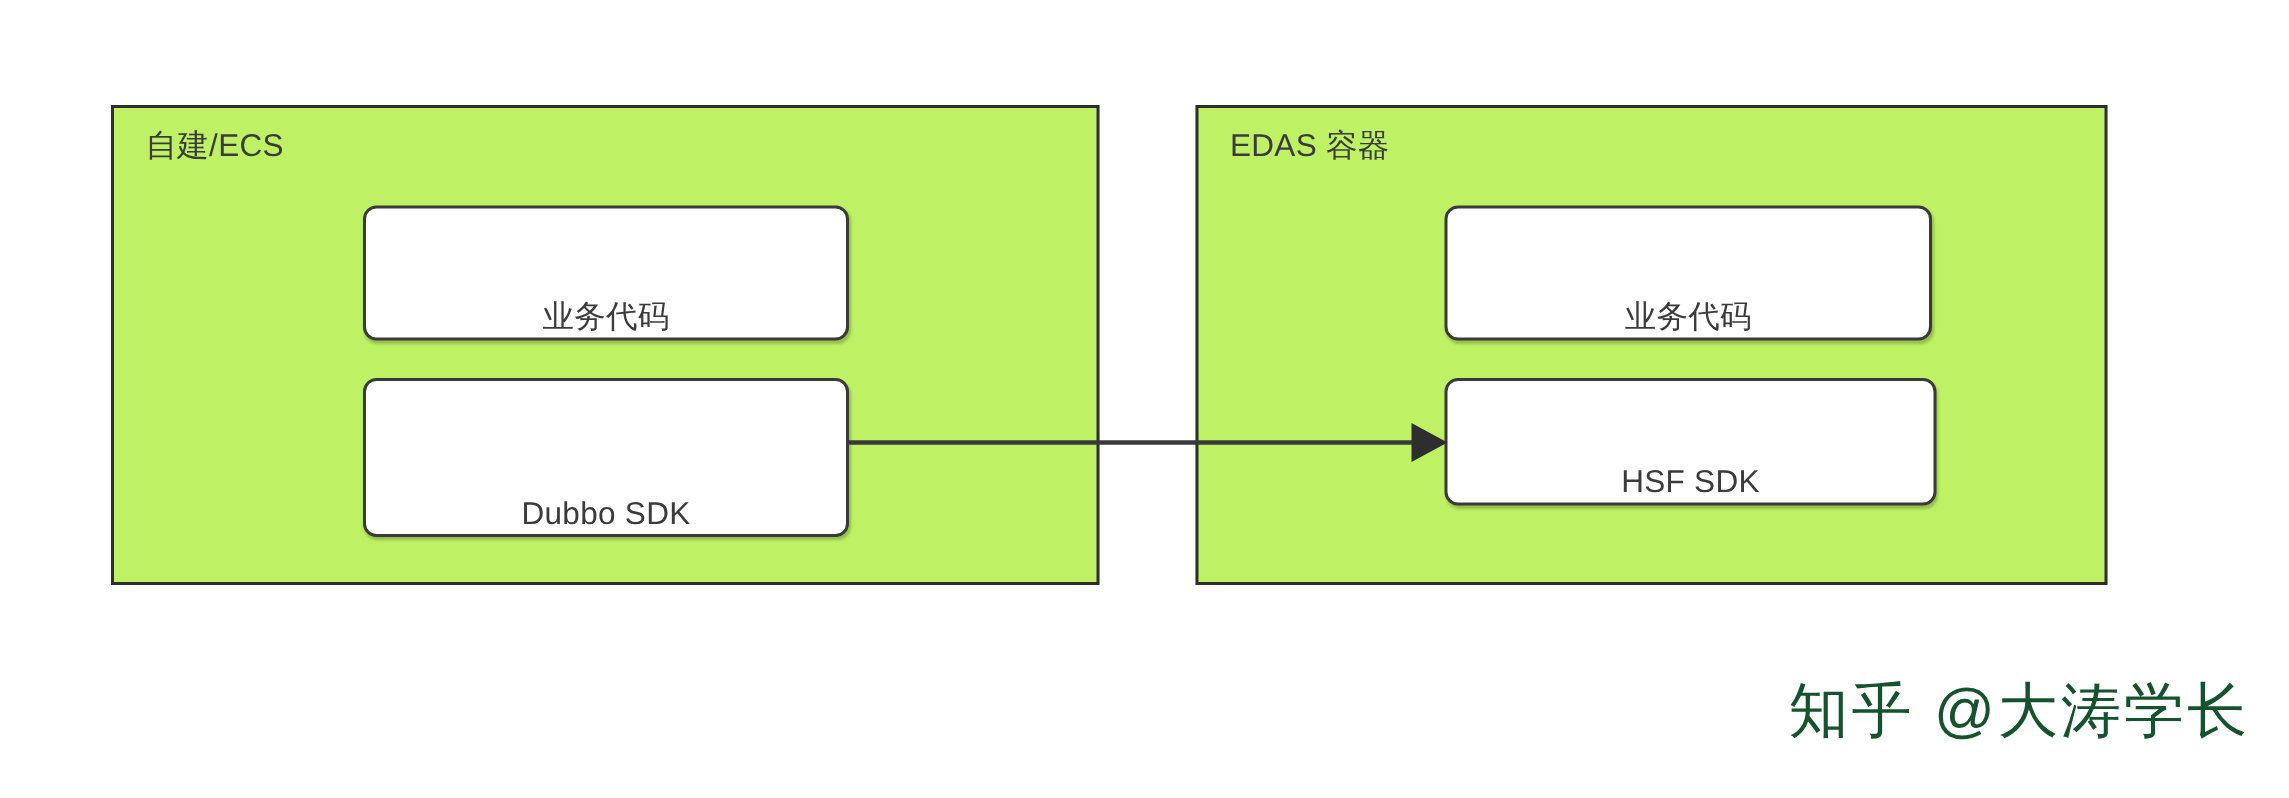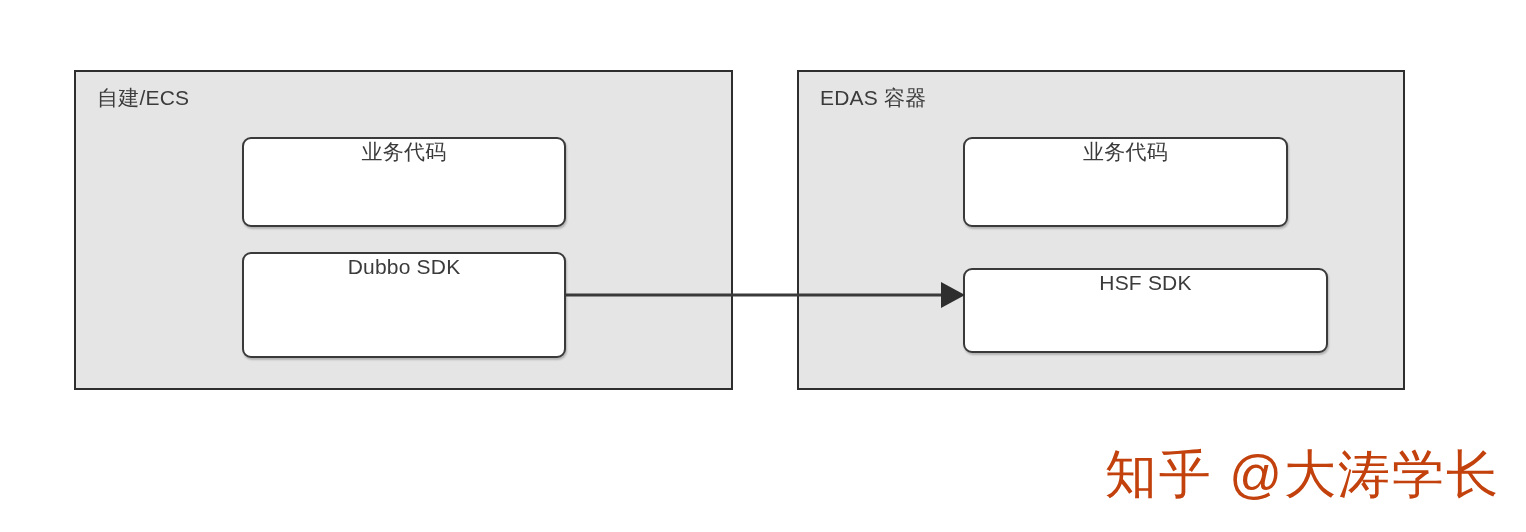--- a/index.html
+++ b/index.html
@@ -17,21 +17,21 @@
     position: relative;
     width: 1526px;
     height: 532px;
     background: #ffffff;
   }
 
   
   .group-box {
     position: absolute;
     box-sizing: border-box;
-    background: #e5e5e5;
+    background: #bef264;
     border: 2px solid #2e2e2e;
   }
   #group-left  { left: 74px;  top: 70px; width: 659px; height: 320px; }
   #group-right { left: 797px; top: 70px; width: 608px; height: 320px; }
 
   .group-label {
     position: absolute;
     left: 21px;
     top: 13px;
     font-size: 21px;
@@ -42,57 +42,57 @@
   }
 
   
   .component-box {
     position: absolute;
     box-sizing: border-box;
     background: #ffffff;
     border: 2px solid #3a3a3a;
     border-radius: 9px;
     display: flex;
-    align-items: flex-start;
+    align-items: flex-end;
     justify-content: center;
     box-shadow: 1px 2px 2px rgba(0,0,0,0.22);
   }
   .component-label {
     font-size: 21px;
     line-height: 26px;
     color: #3b3b3b;
     white-space: nowrap;
     letter-spacing: 0.2px;
   }
 
   
   #box-left-app  { left: 242px; top: 137px; width: 324px; height: 90px; }
   #box-left-sdk  { left: 242px; top: 252px; width: 324px; height: 106px; }
   
   #box-right-app { left: 963px; top: 137px; width: 325px; height: 90px; }
-  #box-right-sdk { left: 963px; top: 252px; width: 365px; height: 85px; margin-top: 16px; }
+  #box-right-sdk { left: 963px; top: 252px; width: 328px; height: 85px; }
 
   
   #connector-arrow {
     position: absolute;
     left: 560px;
     top: 272px;
     width: 410px;
     height: 46px;
     pointer-events: none;
   }
 
   
   #watermark {
     position: absolute;
     right: 26px;
     bottom: 32px;
-    font-size: 52px;
+    font-size: 40px;
     line-height: 52px;
-    color: #c2410c;
+    color: #14532d;
     white-space: nowrap;
     letter-spacing: 2px;
     user-select: none;
   }
 </style>
 </head>
 <body>
 
 <div id="canvas">
 

